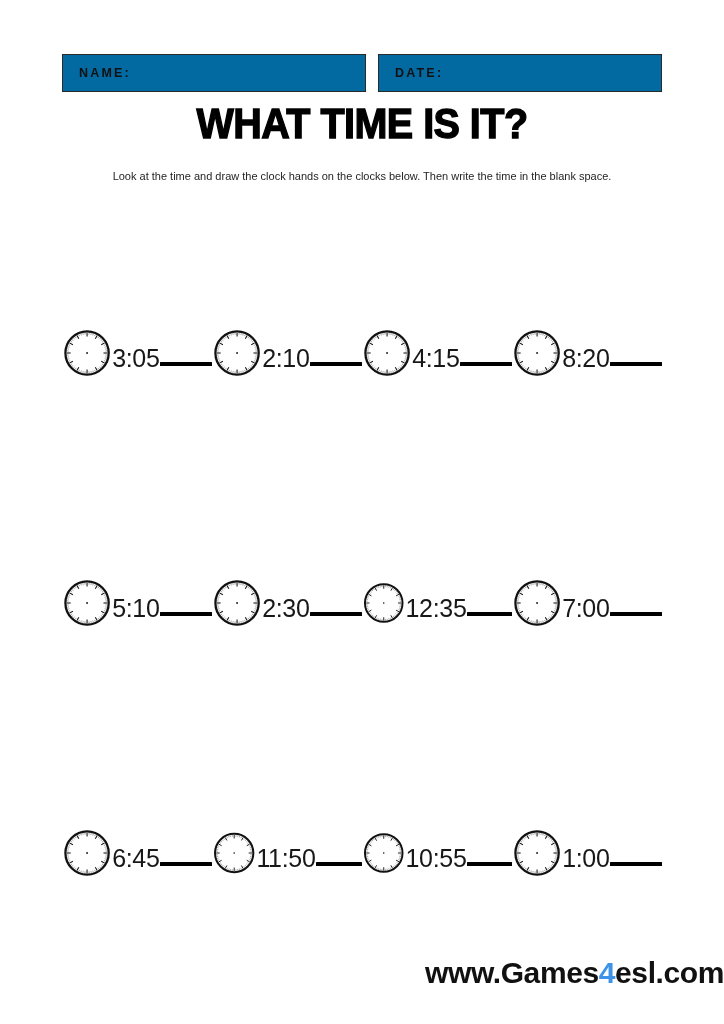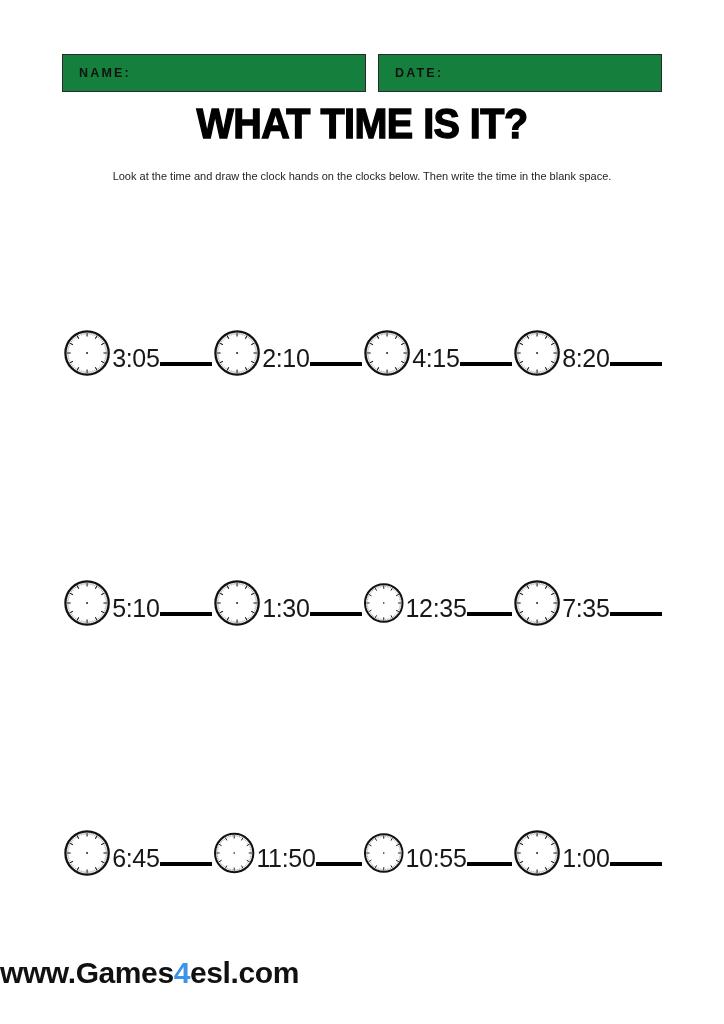--- a/index.html
+++ b/index.html
@@ -31,21 +31,21 @@
     width: 600px;
     display: flex;
     gap: 12px;
   }
   .field-box {
     border: 1.6px solid #2a2a2a;
     height: 38px;
     display: flex;
     align-items: center;
     box-sizing: border-box;
-    background: #15803d;
+    background: #0369a1;
   }
   .field-box.name { width: 304px; }
   .field-box.date { width: 284px; }
   .field-label {
     font-family: "Liberation Sans", sans-serif;
     font-size: 12.5px;
     font-weight: 700;
     letter-spacing: 2.2px;
     color: #111111;
     padding-left: 16px;
@@ -125,21 +125,21 @@
     background: #000000;
     border-radius: 0.5px;
   }
 
   
   .footer {
     position: absolute;
     top: 956px;
     left: 0;
     width: 724px;
-    text-align: left;
+    text-align: right;
     font-family: "Liberation Sans", sans-serif;
     font-size: 30px;
     font-weight: 700;
     color: #111111;
     letter-spacing: -0.4px;
   }
   .footer .accent { color: #3e93e8; }
 </style>
 </head>
 <body>
@@ -567,21 +567,21 @@
             <line x1="21.93005526625597" y1="25.223688017030792" x2="24.902634568165546" y2="27.90021044246623" stroke="#111111" stroke-width="0.85" stroke-linecap="butt"></line>
             <line x1="25.223688017030785" y1="21.930055266255984" x2="27.900210442466218" y2="24.902634568165556" stroke="#111111" stroke-width="0.85" stroke-linecap="butt"></line>
             <line x1="28.84355627298494" y1="18.998743750314844" x2="31.194697282154834" y2="22.23481172781463" stroke="#111111" stroke-width="0.85" stroke-linecap="butt"></line>
             <line x1="32.74999999999998" y1="16.46186953159249" x2="36.999999999999986" y2="23.82308546376022" stroke="#111111" stroke-width="2.3" stroke-linecap="butt"></line>
             <line x1="36.900219383126895" y1="14.347227134904259" x2="38.52716595543009" y2="18.00140896547466" stroke="#111111" stroke-width="0.85" stroke-linecap="butt"></line>
             <line x1="41.24874375031483" y1="12.67798502486567" x2="42.48481172781462" y2="16.482211090046285" stroke="#111111" stroke-width="0.85" stroke-linecap="butt"></line>
             <line x1="45.747929758609686" y1="11.472431767345654" x2="46.579576521880725" y2="15.385022170280877" stroke="#111111" stroke-width="0.85" stroke-linecap="butt"></line>
             <line x1="50.348483384589386" y1="10.743775656111836" x2="50.76659723766" y2="14.721863237584934" stroke="#111111" stroke-width="0.85" stroke-linecap="butt"></line>
             <circle cx="55" cy="55" r="2" fill="#111111"></circle>
           </svg>
-          <div class="time-label">1:30</div>
+          <div class="time-label">2:30</div>
           <div class="answer-line"></div>
         </div>
         <div class="cell">
           <svg viewBox="0 0 110 110" class="clock">
             <circle cx="55" cy="55" r="47.5" fill="#ffffff"></circle>
             <circle cx="55" cy="55" r="47.5" fill="none" stroke="#111111" stroke-width="5"></circle>
             <line x1="55" y1="10.5" x2="55" y2="19" stroke="#111111" stroke-width="2.3" stroke-linecap="butt"></line>
             <line x1="59.65151661541058" y1="10.743775656111836" x2="59.23340276233996" y2="14.721863237584934" stroke="#111111" stroke-width="0.85" stroke-linecap="butt"></line>
             <line x1="64.2520702413903" y1="11.472431767345654" x2="63.42042347811926" y2="15.385022170280877" stroke="#111111" stroke-width="0.85" stroke-linecap="butt"></line>
             <line x1="68.75125624968516" y1="12.67798502486567" x2="67.51518827218537" y2="16.482211090046285" stroke="#111111" stroke-width="0.85" stroke-linecap="butt"></line>
@@ -705,21 +705,21 @@
             <line x1="21.93005526625597" y1="25.223688017030792" x2="24.902634568165546" y2="27.90021044246623" stroke="#111111" stroke-width="0.85" stroke-linecap="butt"></line>
             <line x1="25.223688017030785" y1="21.930055266255984" x2="27.900210442466218" y2="24.902634568165556" stroke="#111111" stroke-width="0.85" stroke-linecap="butt"></line>
             <line x1="28.84355627298494" y1="18.998743750314844" x2="31.194697282154834" y2="22.23481172781463" stroke="#111111" stroke-width="0.85" stroke-linecap="butt"></line>
             <line x1="32.74999999999998" y1="16.46186953159249" x2="36.999999999999986" y2="23.82308546376022" stroke="#111111" stroke-width="2.3" stroke-linecap="butt"></line>
             <line x1="36.900219383126895" y1="14.347227134904259" x2="38.52716595543009" y2="18.00140896547466" stroke="#111111" stroke-width="0.85" stroke-linecap="butt"></line>
             <line x1="41.24874375031483" y1="12.67798502486567" x2="42.48481172781462" y2="16.482211090046285" stroke="#111111" stroke-width="0.85" stroke-linecap="butt"></line>
             <line x1="45.747929758609686" y1="11.472431767345654" x2="46.579576521880725" y2="15.385022170280877" stroke="#111111" stroke-width="0.85" stroke-linecap="butt"></line>
             <line x1="50.348483384589386" y1="10.743775656111836" x2="50.76659723766" y2="14.721863237584934" stroke="#111111" stroke-width="0.85" stroke-linecap="butt"></line>
             <circle cx="55" cy="55" r="2" fill="#111111"></circle>
           </svg>
-          <div class="time-label">7:35</div>
+          <div class="time-label">7:00</div>
           <div class="answer-line"></div>
         </div>
       </div>
       <div class="grid-row">
         <div class="cell">
           <svg viewBox="0 0 110 110" class="clock">
             <circle cx="55" cy="55" r="47.5" fill="#ffffff"></circle>
             <circle cx="55" cy="55" r="47.5" fill="none" stroke="#111111" stroke-width="5"></circle>
             <line x1="55" y1="10.5" x2="55" y2="19" stroke="#111111" stroke-width="2.3" stroke-linecap="butt"></line>
             <line x1="59.65151661541058" y1="10.743775656111836" x2="59.23340276233996" y2="14.721863237584934" stroke="#111111" stroke-width="0.85" stroke-linecap="butt"></line>

